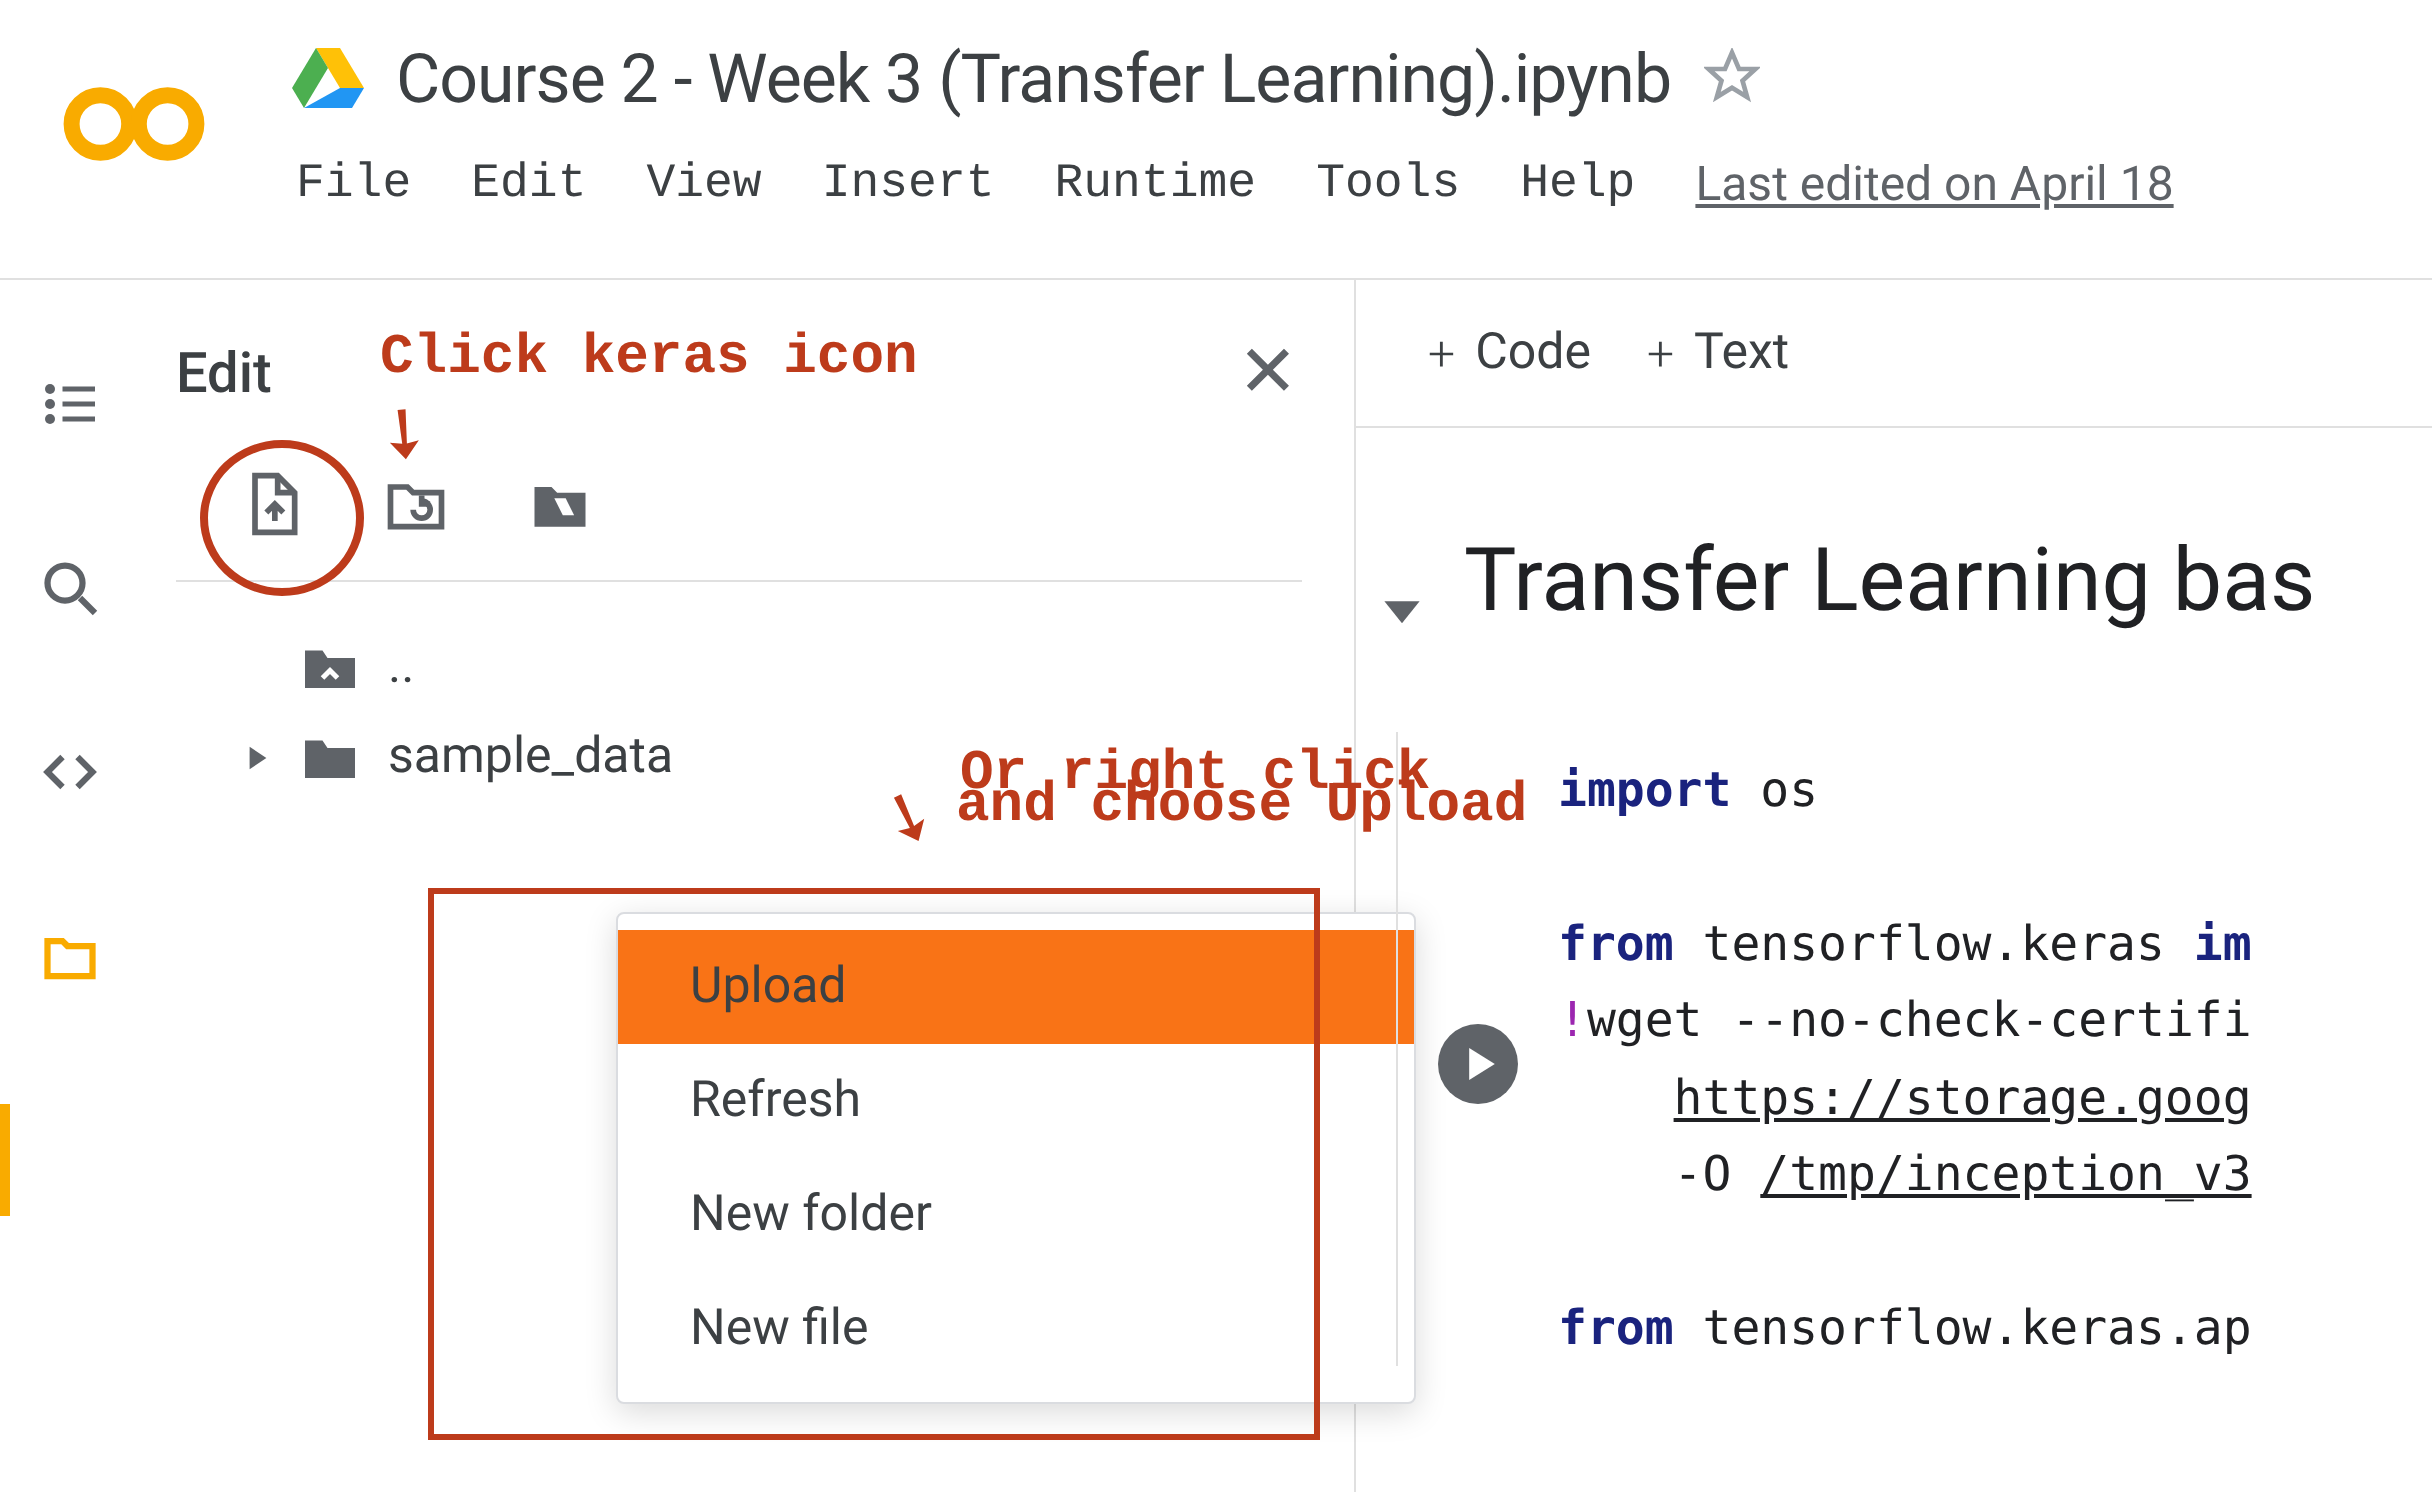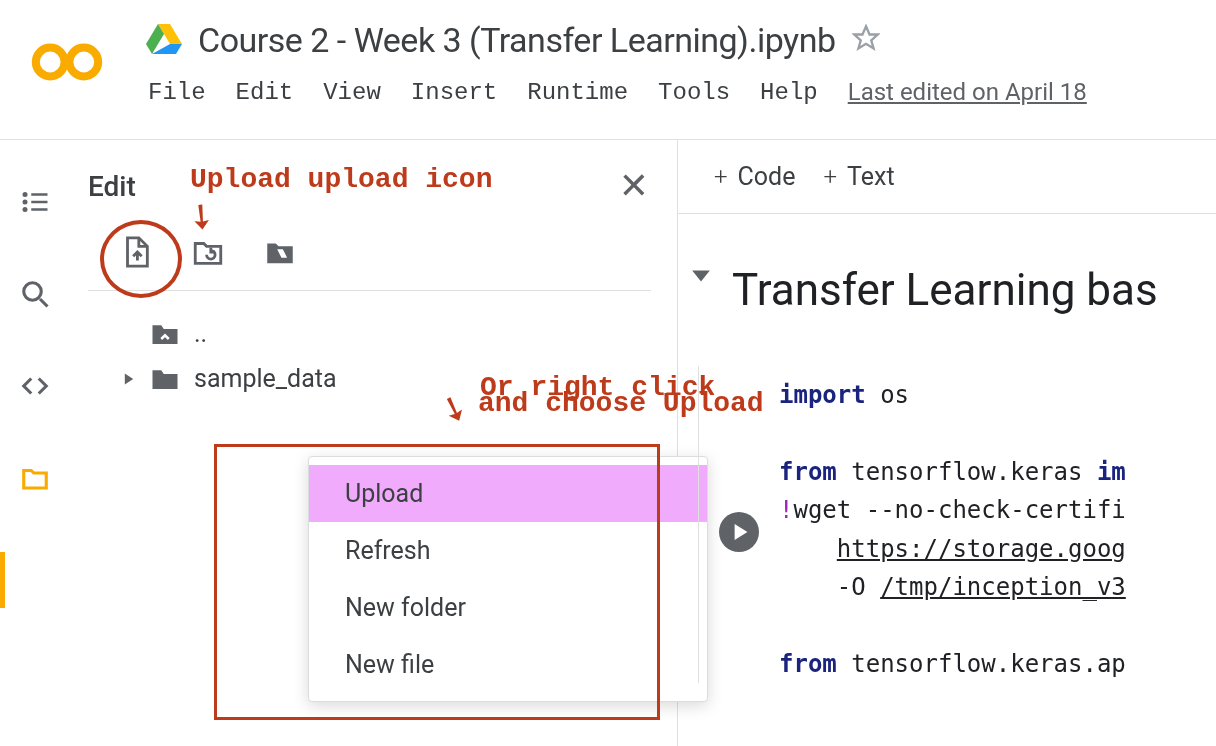--- a/index.html
+++ b/index.html
@@ -154,21 +154,21 @@
     border: 1px solid #dadce0;
     border-radius: 4px;
     box-shadow: 0 4px 16px rgba(0,0,0,0.15);
     padding: 8px 0;
     font-size: 25px;
   }
   .ctx-item {
     padding: 14px 36px;
     cursor: pointer;
   }
-  .ctx-item.hover { background: #f0abfc; }
+  .ctx-item.hover { background: #f97316; }
 
   
   .main {
     flex: 1;
     position: relative;
     overflow: hidden;
   }
   .nb-toolbar {
     display: flex;
     align-items: center;
@@ -179,21 +179,21 @@
     color: #3c4043;
   }
   .nb-btn {
     display: flex; align-items: center; gap: 10px;
     cursor: pointer;
   }
   .nb-btn .plus { font-size: 24px; font-weight: 300; }
 
   .nb-heading {
     display: flex;
-    align-items: flex-start;
+    align-items: flex-end;
     gap: 20px;
     padding: 50px 0 30px 12px;
     font-size: 44px;
     color: #202124;
     font-weight: 400;
   }
   .nb-heading svg { width: 22px; height: 22px; fill: #5f6368; }
 
   .cell {
     margin: 20px 0 0 20px;
@@ -417,20 +417,20 @@
               <polygon points="1,0 9,5 1,10"></polygon>
             </svg>
         </div>
       </div>
       <div class="code" id="code-block"><div><span class="kw">import </span><span>os</span></div><div>&nbsp;</div><div><span class="kw">from </span><span>tensorflow.keras </span><span class="kw">im</span></div><div><span class="op">!</span><span>wget --no-check-certifi</span></div><div><span>    </span><span class="lnk">https://storage.goog</span></div><div><span>    -O </span><span class="lnk">/tmp/inception_v3</span></div><div>&nbsp;</div><div><span class="kw">from </span><span>tensorflow.keras.ap</span></div></div>
     </div>
   </div>
 
 </div>
 
-<div class="anno" style="left:190px; top:164px;">Upload upload icon</div>
+<div class="anno" style="left:190px; top:164px;">Click keras icon</div>
 <div class="anno-arrow" style="left:188px; top:196px; transform:rotate(40deg);">➘</div>
 <div class="anno-circle" style="left:100px; top:220px; width:82px; height:78px;"></div>
 
 <div class="anno" style="left:480px; top:372px;">Or right click</div>
 <div class="anno" style="left:478px; top:388px;">and choose Upload</div>
 <div class="anno-arrow" style="left:440px; top:388px; transform:rotate(20deg);">➘</div>
 <div class="anno-box" style="left:214px; top:444px; width:446px; height:276px;"></div>
 
 </body></html>

